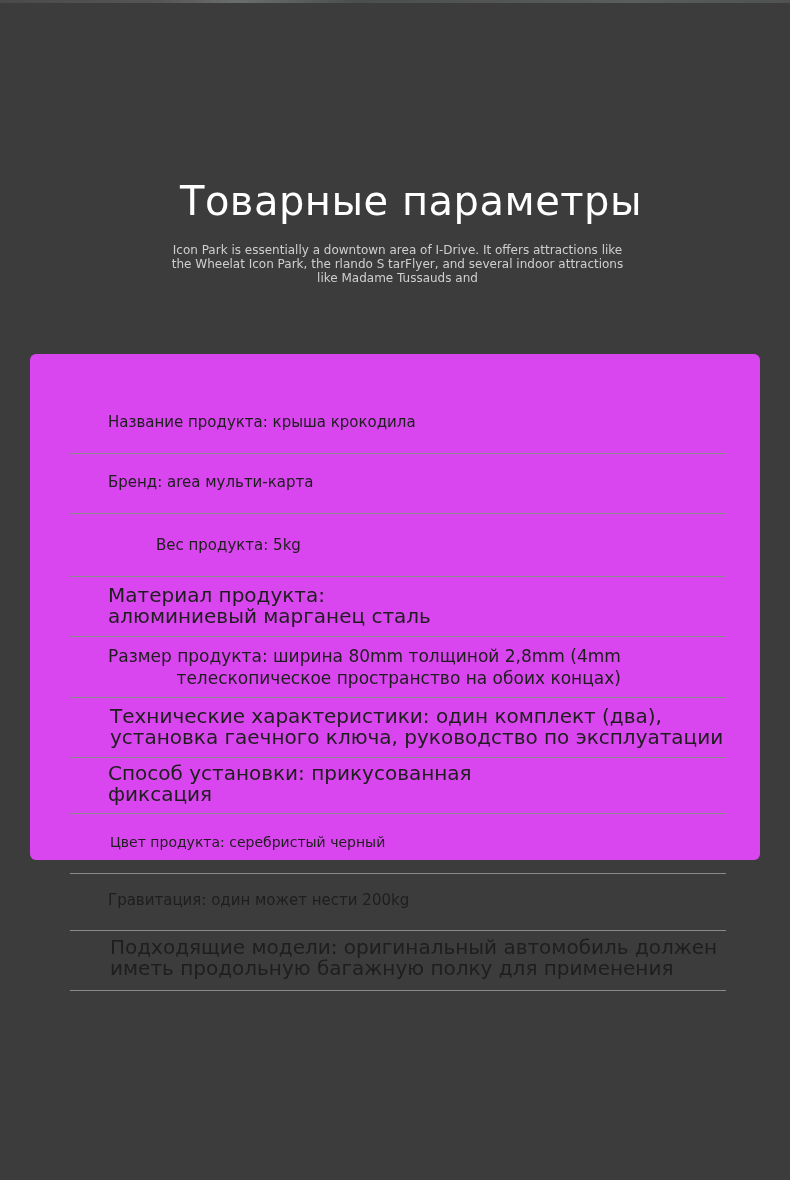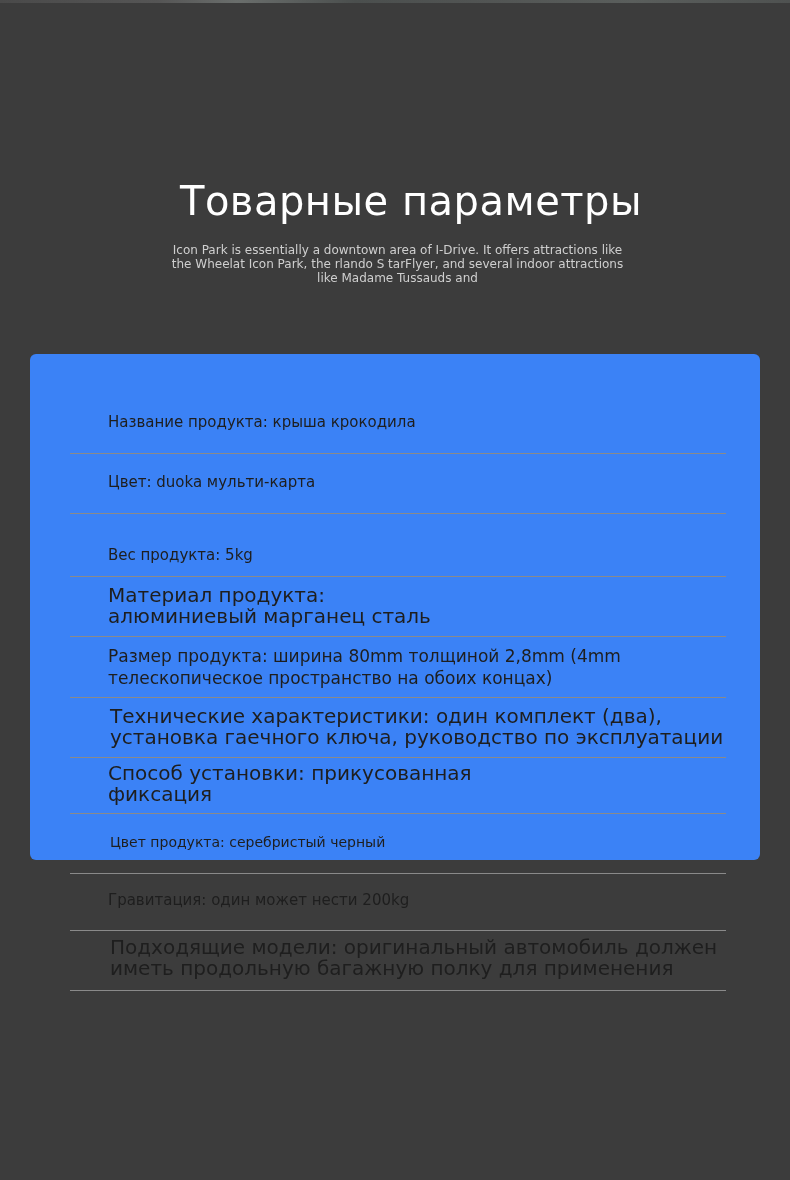--- a/index.html
+++ b/index.html
@@ -39,21 +39,21 @@
       text-align: center;
       color: #cfcfcf;
       font-size: 12px;
       line-height: 14px;
       font-family: "DejaVu Sans", sans-serif;
     }
     .panel {
       position: absolute;
       left: 30px; top: 354px;
       width: 730px; height: 506px;
-      background: #3b82f6;
+      background: #d946ef;
       border-radius: 6px;
     }
     .spec-row {
       position: absolute;
       left: 40px;
       width: 656px;
       border-bottom: 1px solid #8a8a8a;
       box-sizing: border-box;
     }
     .spec-text {
@@ -78,34 +78,34 @@
 
 <div class="subtitle">Icon Park is essentially a downtown area of I-Drive. It offers attractions like the Wheelat Icon Park, the rlando S tarFlyer, and several indoor attractions like Madame Tussauds and</div>
 
 <div class="panel">
 
   <div class="spec-row" style="top:46px;height:54px;">
     <span class="spec-text fs15" style="top:12px;">Название продукта: крыша крокодила</span>
   </div>
 
   <div class="spec-row" style="top:100px;height:60px;">
-    <span class="spec-text fs15" style="top:18px;">Цвет: duoka мульти-карта</span>
+    <span class="spec-text fs15" style="top:18px;">Бренд: area мульти-карта</span>
   </div>
 
   <div class="spec-row" style="top:160px;height:63px;">
-    <span class="spec-text fs15" style="top:31px;">Вес продукта: 5kg</span>
+    <span class="spec-text fs15" style="top:21px;margin-left:48px;">Вес продукта: 5kg</span>
   </div>
 
   <div class="spec-row" style="top:223px;height:60px;">
     <span class="spec-text fs16" style="top:8px;">Материал продукта:
 алюминиевый марганец сталь</span>
   </div>
 
   <div class="spec-row" style="top:283px;height:61px;">
-    <span class="spec-text fs17" style="top:8px;">Размер продукта: ширина 80mm толщиной 2,8mm (4mm
+    <span class="spec-text fs17" style="top:8px;text-align:right;">Размер продукта: ширина 80mm толщиной 2,8mm (4mm
 телескопическое пространство на обоих концах)</span>
   </div>
 
   <div class="spec-row" style="top:344px;height:60px;">
     <span class="spec-text fs16" style="top:8px;left:40px;">Технические характеристики: один комплект (два),
 установка гаечного ключа, руководство по эксплуатации</span>
   </div>
 
   <div class="spec-row" style="top:460px;height:60px;">
     <span class="spec-text fs14" style="top:18px;left:40px;">Цвет продукта: серебристый черный</span>

